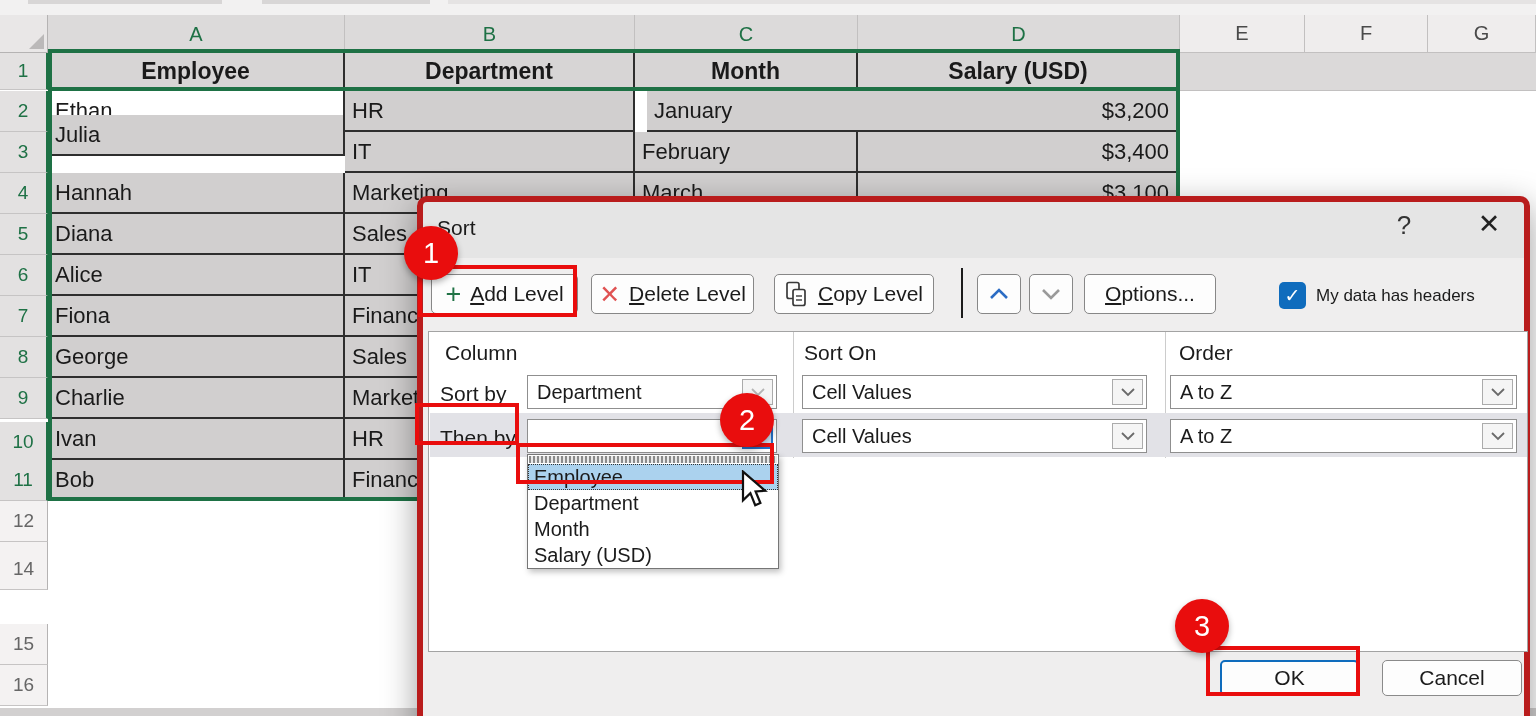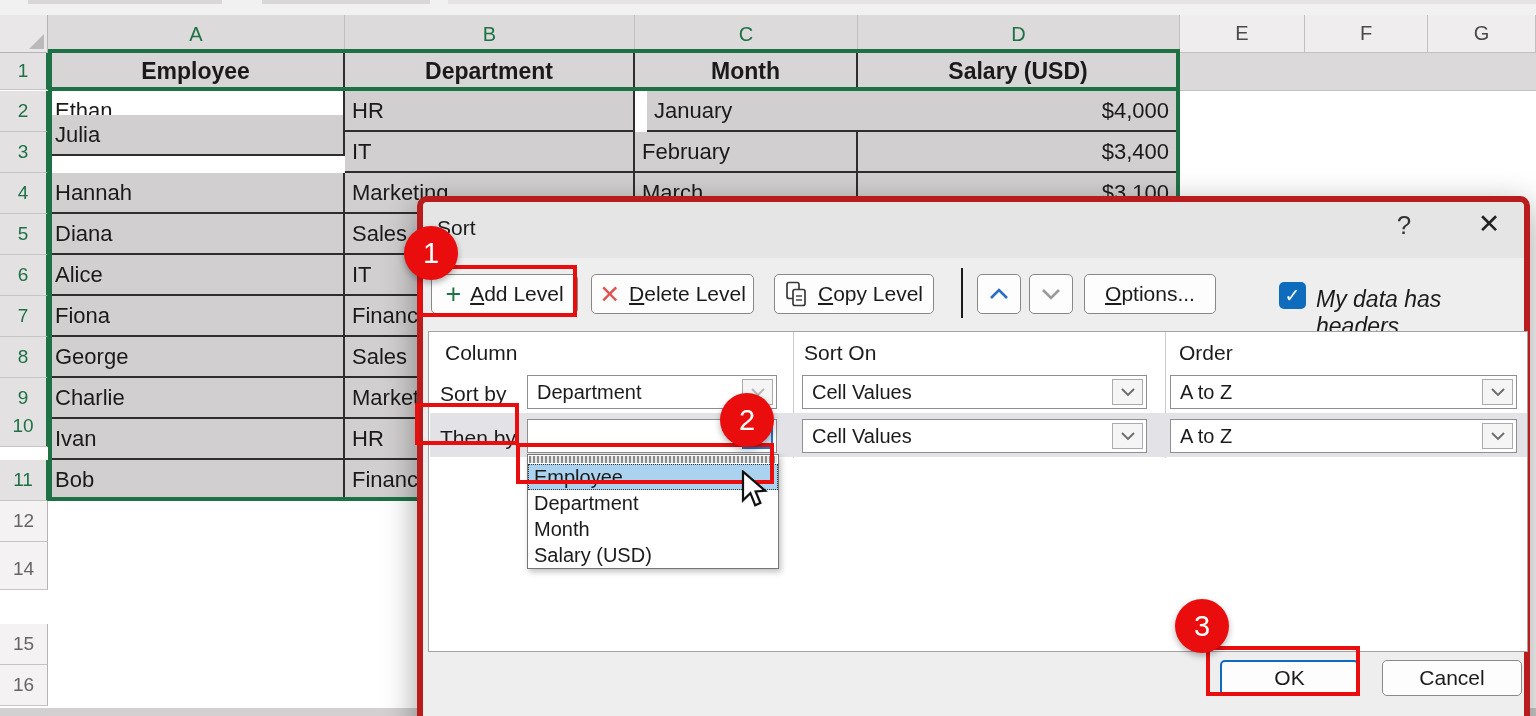--- a/index.html
+++ b/index.html
@@ -37,21 +37,21 @@
   .dlg-help{position:absolute;left:966px;top:8px;font-size:26px;color:#333;width:30px;text-align:center;}
   .dlg-close{position:absolute;left:1048px;top:6px;font-size:27px;color:#222;width:36px;text-align:center;}
   .btn{position:absolute;height:40px;background:#fdfdfd;border:1px solid #878787;border-radius:5px;
        box-sizing:border-box;display:flex;align-items:center;justify-content:center;font-size:21px;color:#1b1b1b;gap:9px;}
   .btn .u{text-decoration:underline;}
   .plus{color:#217346;font-size:27px;font-weight:400;line-height:20px;}
   .xred{color:#e05252;font-size:25px;}
   .vsep{position:absolute;left:538px;top:66px;width:2px;height:50px;background:#1b1b1b;}
   .chk{position:absolute;left:856px;top:80px;width:27px;height:27px;background:#0f6cbd;border-radius:5px;
        color:#fff;font-size:19px;display:flex;align-items:center;justify-content:center;}
-  .chklabel{position:absolute;left:893px;top:84px;font-size:23px;color:#1b1b1b;font-style:italic;}
+  .chklabel{position:absolute;left:893px;top:84px;font-size:17px;color:#1b1b1b;}
   .levels{position:absolute;left:5px;top:129px;width:1100px;height:321px;background:#ffffff;border:1px solid #a3a3a3;box-sizing:border-box;padding-left:20px;}
   .collabel{position:absolute;top:9px;font-size:21px;color:#1b1b1b;}
   .vline{position:absolute;top:0;width:1px;height:126px;background:#cccccc;}
   .rowlabel{position:absolute;font-size:21px;color:#1b1b1b;z-index:2;}
   .combo{position:absolute;height:34px;background:#fff;border:1px solid #8f8f8f;box-sizing:border-box;
          font-size:20px;color:#1b1b1b;display:flex;align-items:center;padding-left:9px;z-index:2;}
   .combo .arrowbtn{position:absolute;right:3px;top:3px;bottom:3px;width:31px;background:#f5f5f5;
          border:1px solid #ababab;box-sizing:border-box;display:flex;align-items:center;justify-content:center;}
   .combo .arrowbtn.blue{border:2px solid #2472c8;background:#cde3f6;}
   .thenband{position:absolute;left:1px;top:81px;width:1097px;height:44px;background:#e2e2e7;z-index:1;}
@@ -98,37 +98,37 @@
 <div id="rowheaders">
     <div class="abs rowhdr sel" style="top: 53px; height: 37px;">1</div>
     <div class="abs rowhdr sel" style="top: 91px; height: 41px;">2</div>
     <div class="abs rowhdr sel" style="top: 132px; height: 41px;">3</div>
     <div class="abs rowhdr sel" style="top: 173px; height: 41px;">4</div>
     <div class="abs rowhdr sel" style="top: 214px; height: 41px;">5</div>
     <div class="abs rowhdr sel" style="top: 255px; height: 41px;">6</div>
     <div class="abs rowhdr sel" style="top: 296px; height: 41px;">7</div>
     <div class="abs rowhdr sel" style="top: 337px; height: 41px;">8</div>
     <div class="abs rowhdr sel" style="top: 378px; height: 41px;">9</div>
-    <div class="abs rowhdr sel" style="top: 406px; height: 41px;">10</div>
+    <div class="abs rowhdr sel" style="top: 422px; height: 41px;">10</div>
     <div class="abs rowhdr sel" style="top: 460px; height: 41px;">11</div>
     <div class="abs rowhdr uns" style="top: 501px; height: 41px;">12</div>
     <div class="abs rowhdr uns" style="top: 542px; height: 41px;">13</div>
     <div class="abs rowhdr uns" style="top: 549px; height: 41px;">14</div>
     <div class="abs rowhdr uns" style="top: 624px; height: 41px;">15</div>
     <div class="abs rowhdr uns" style="top: 665px; height: 41px;">16</div>
   </div>
 <div id="cells">
     <div class="abs cell h1" style="left: 48px; width: 297px; top: 53px; height: 37px;">Employee</div>
     <div class="abs cell h1" style="left: 345px; width: 290px; top: 53px; height: 37px;">Department</div>
     <div class="abs cell h1" style="left: 635px; width: 223px; top: 53px; height: 37px;">Month</div>
     <div class="abs cell h1" style="left: 858px; width: 322px; top: 53px; height: 37px;">Salary (USD)</div>
     <div class="abs cell data active" style="left: 48px; width: 297px; top: 91px; height: 41px;">Ethan</div>
     <div class="abs cell data" style="left: 345px; width: 290px; top: 91px; height: 41px;">HR</div>
     <div class="abs cell data" style="left: 635px; width: 223px; top: 91px; height: 41px; margin-left: 12px;">January</div>
-    <div class="abs cell data money" style="left: 858px; width: 322px; top: 91px; height: 41px;">$4,000</div>
+    <div class="abs cell data money" style="left: 858px; width: 322px; top: 91px; height: 41px;">$3,200</div>
     <div class="abs cell data" style="left: 48px; width: 297px; top: 115px; height: 41px;">Julia</div>
     <div class="abs cell data" style="left: 345px; width: 290px; top: 132px; height: 41px;">IT</div>
     <div class="abs cell data" style="left: 635px; width: 223px; top: 132px; height: 41px;">February</div>
     <div class="abs cell data money" style="left: 858px; width: 322px; top: 132px; height: 41px;">$3,400</div>
     <div class="abs cell data" style="left: 48px; width: 297px; top: 173px; height: 41px;">Hannah</div>
     <div class="abs cell data" style="left: 345px; width: 290px; top: 173px; height: 41px;">Marketing</div>
     <div class="abs cell data" style="left: 635px; width: 223px; top: 173px; height: 41px;">March</div>
     <div class="abs cell data money" style="left: 858px; width: 322px; top: 173px; height: 41px;">$3,100</div>
     <div class="abs cell data" style="left: 48px; width: 297px; top: 214px; height: 41px;">Diana</div>
     <div class="abs cell data" style="left: 345px; width: 290px; top: 214px; height: 41px;">Sales</div>

